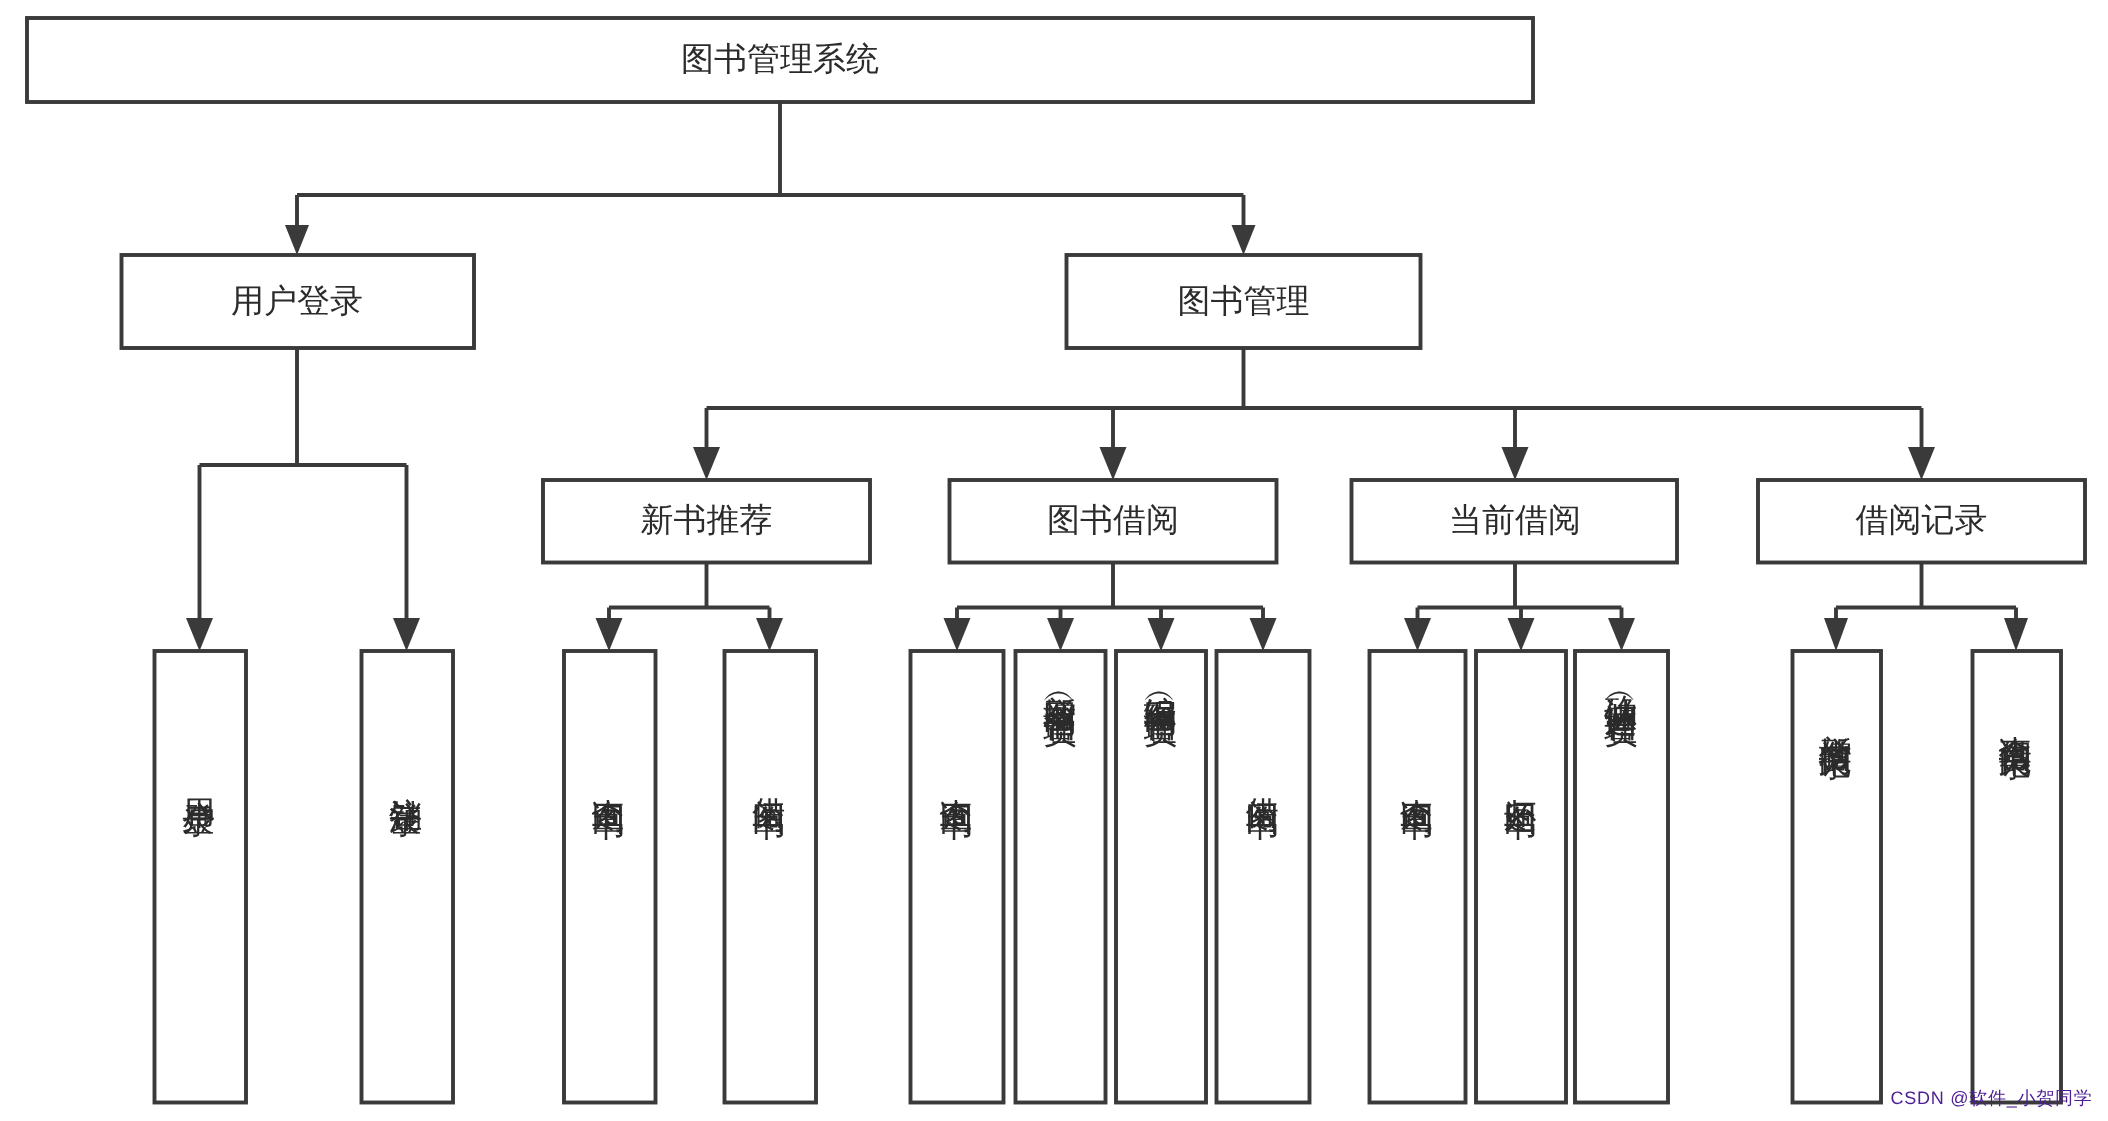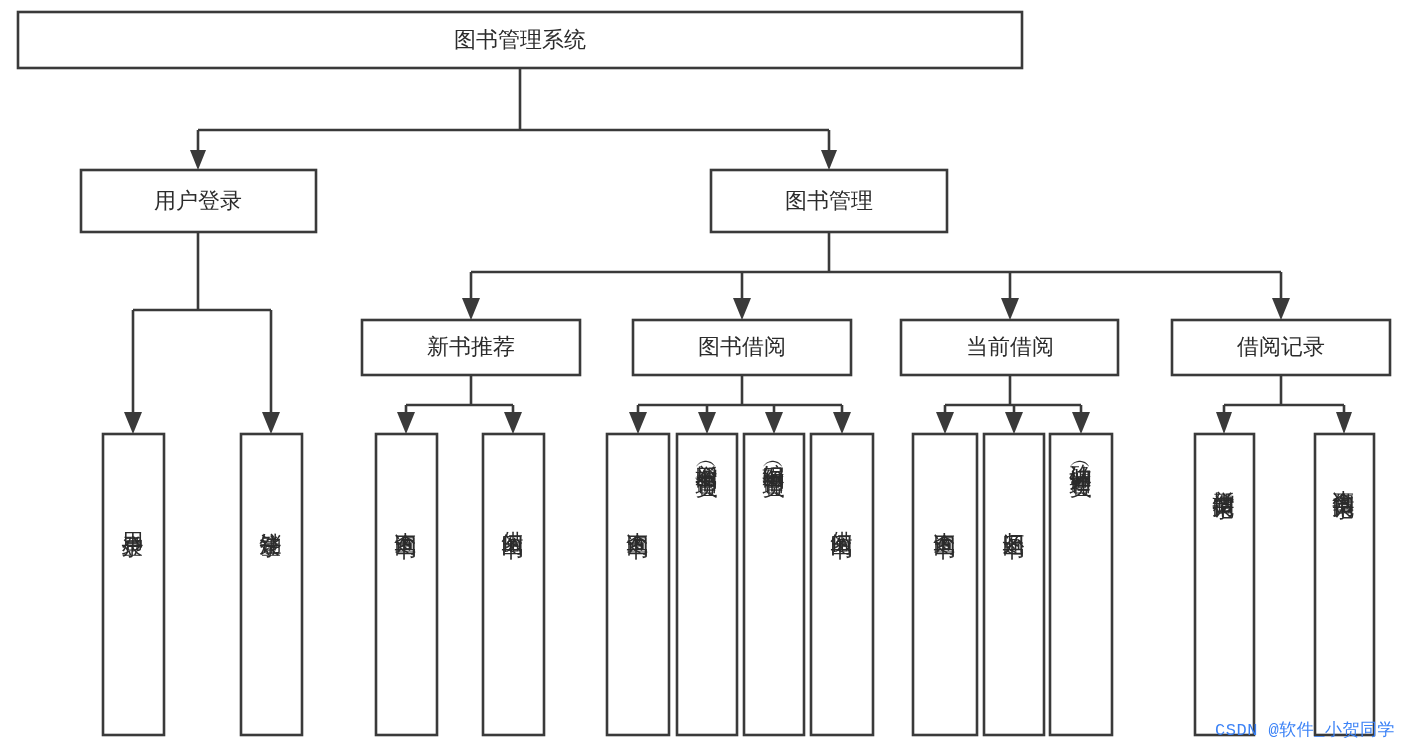--- a/index.html
+++ b/index.html
@@ -56,23 +56,23 @@
     font-size: 22px;
     writing-mode: vertical-rl;
     text-orientation: upright;
     letter-spacing: 2px;
     white-space: pre;
   }
   .watermark {
     position: absolute;
     right: 10px;
     bottom: 6px;
-    font-family: Liberation Mono, monospace;
-    font-size: 17px;
-    color: #3b82f6;
+    font-family: Liberation Sans, sans-serif;
+    font-size: 12px;
+    color: #4c1d95;
     letter-spacing: 0.5px;
     user-select: none;
     pointer-events: none;
   }
 </style>
 </head>
 <body>
 
 <div id="diagram-root">
 

